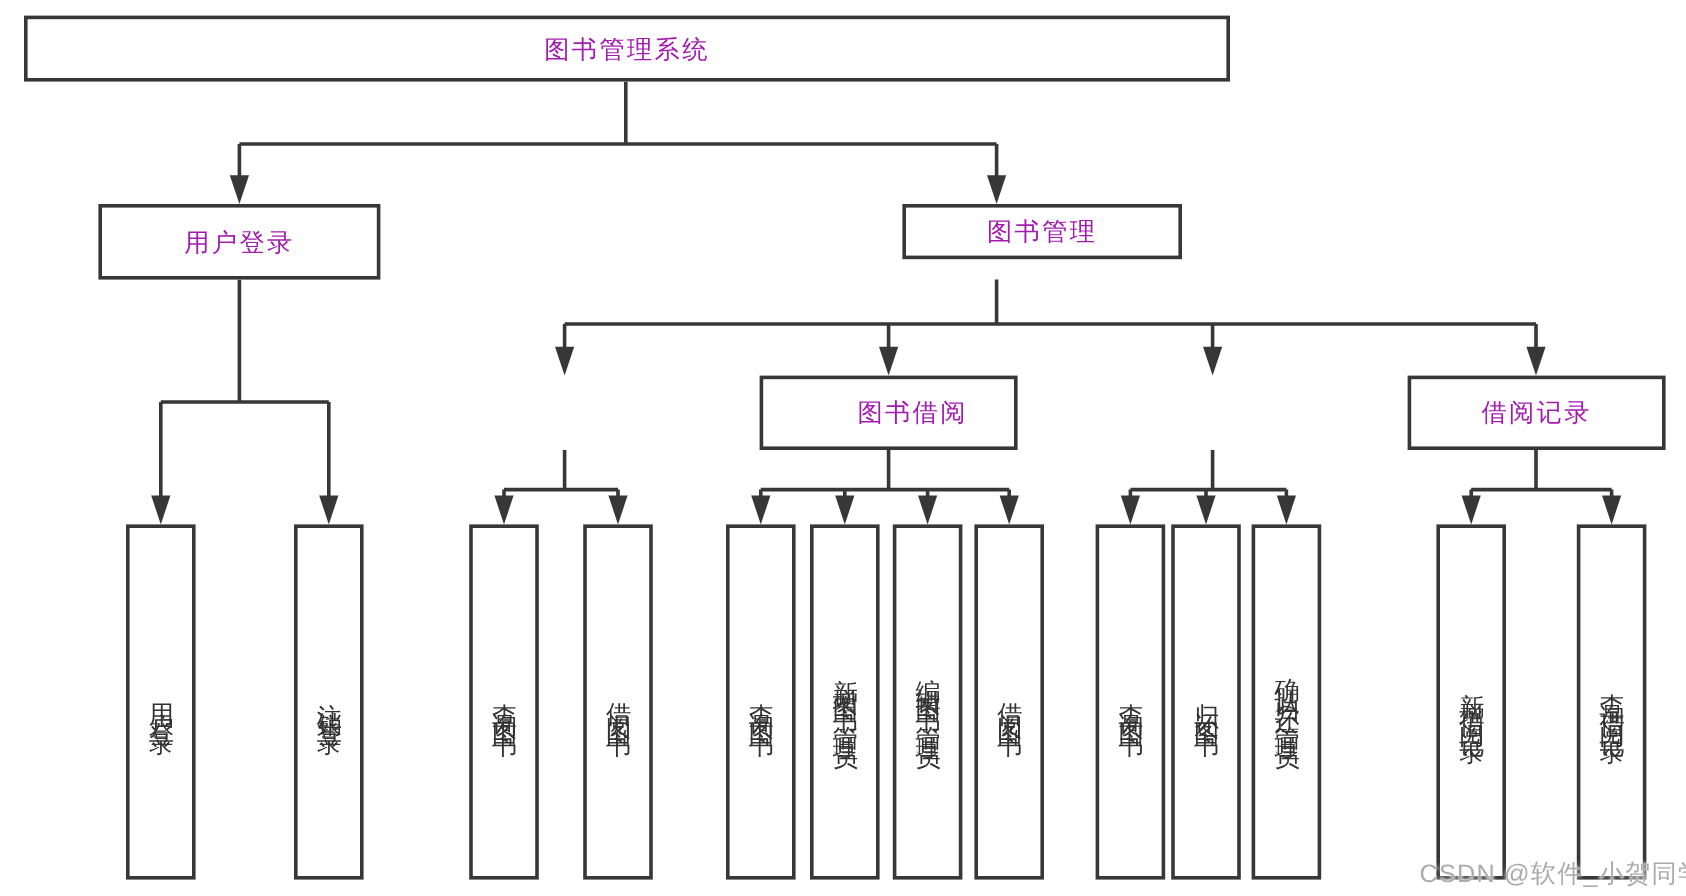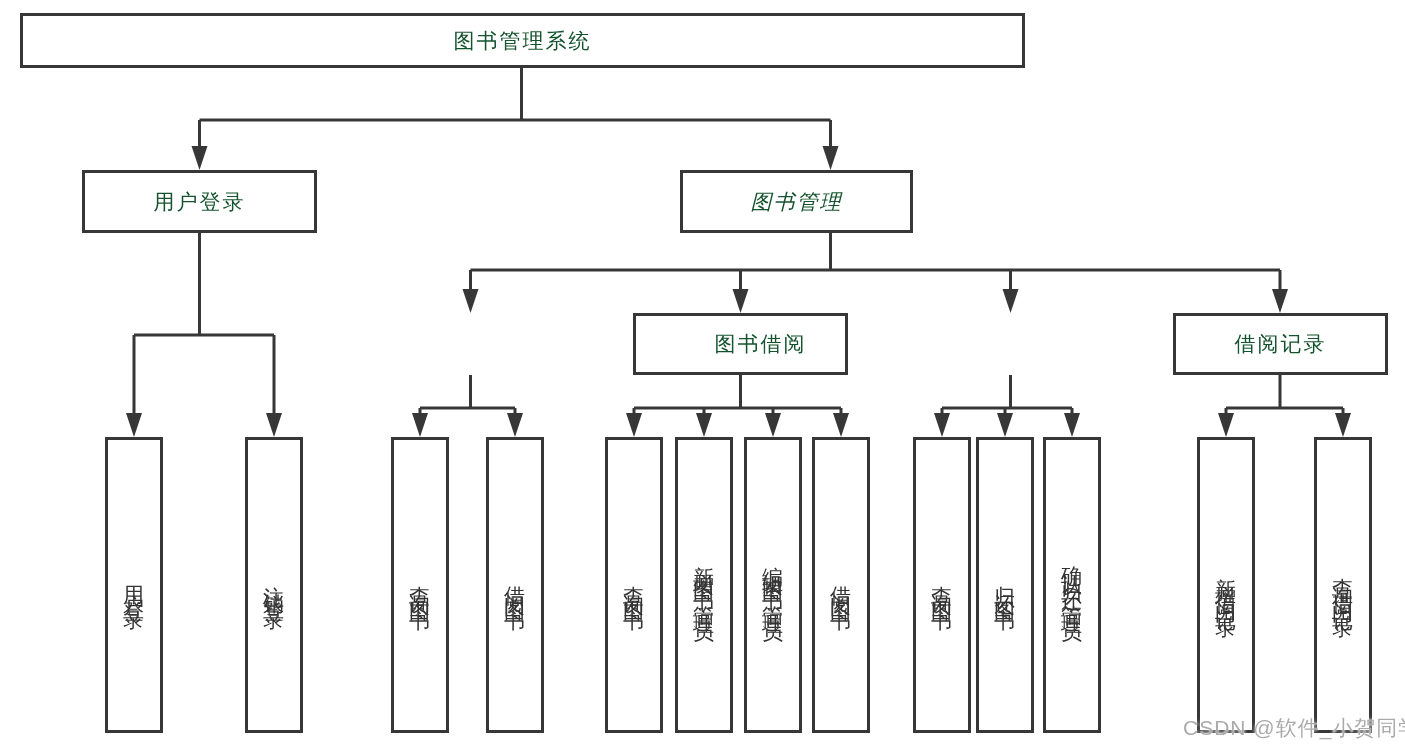--- a/index.html
+++ b/index.html
@@ -25,21 +25,21 @@
   .ln { stroke: #373737; stroke-width: 3; fill: none; }
   .ah { fill: #373737; stroke: none; }
   .node {
     position: absolute;
     box-sizing: border-box;
     background: #ffffff;
     border: 3px solid #373737;
     display: flex;
     align-items: center;
     justify-content: center;
-    color: #14532d;
+    color: #a21caf;
     font-size: 21px;
     letter-spacing: 2px;
     white-space: nowrap;
     text-align: center;
   }
   .node-v {
     position: absolute;
     box-sizing: border-box;
     background: #ffffff;
     border: 3px solid #373737;
@@ -110,21 +110,21 @@
     <polygon class="ah" points="1335,413 1351,413 1343,437"></polygon>
   </svg>
 
   <div class="node" style="left:20px; top:13px; width:1005px; height:55px;">
     <span>图书管理系统</span>
   </div>
 
   <div class="node" style="left:82px; top:170px; width:235px; height:63px;">
     <span>用户登录</span>
   </div>
-  <div class="node" style="left:680px; top:170px; width:233px; height:63px;font-style:italic;">
+  <div class="node" style="left:752px; top:170px; width:233px; height:46px;">
     <span>图书管理</span>
   </div>
 
   <div class="node" style="left:633px; top:313px; width:215px; height:62px;padding-left:40px;">
     <span>图书借阅</span>
   </div>
   <div class="node" style="left:1173px; top:313px; width:215px; height:62px;">
     <span>借阅记录</span>
   </div>
 

